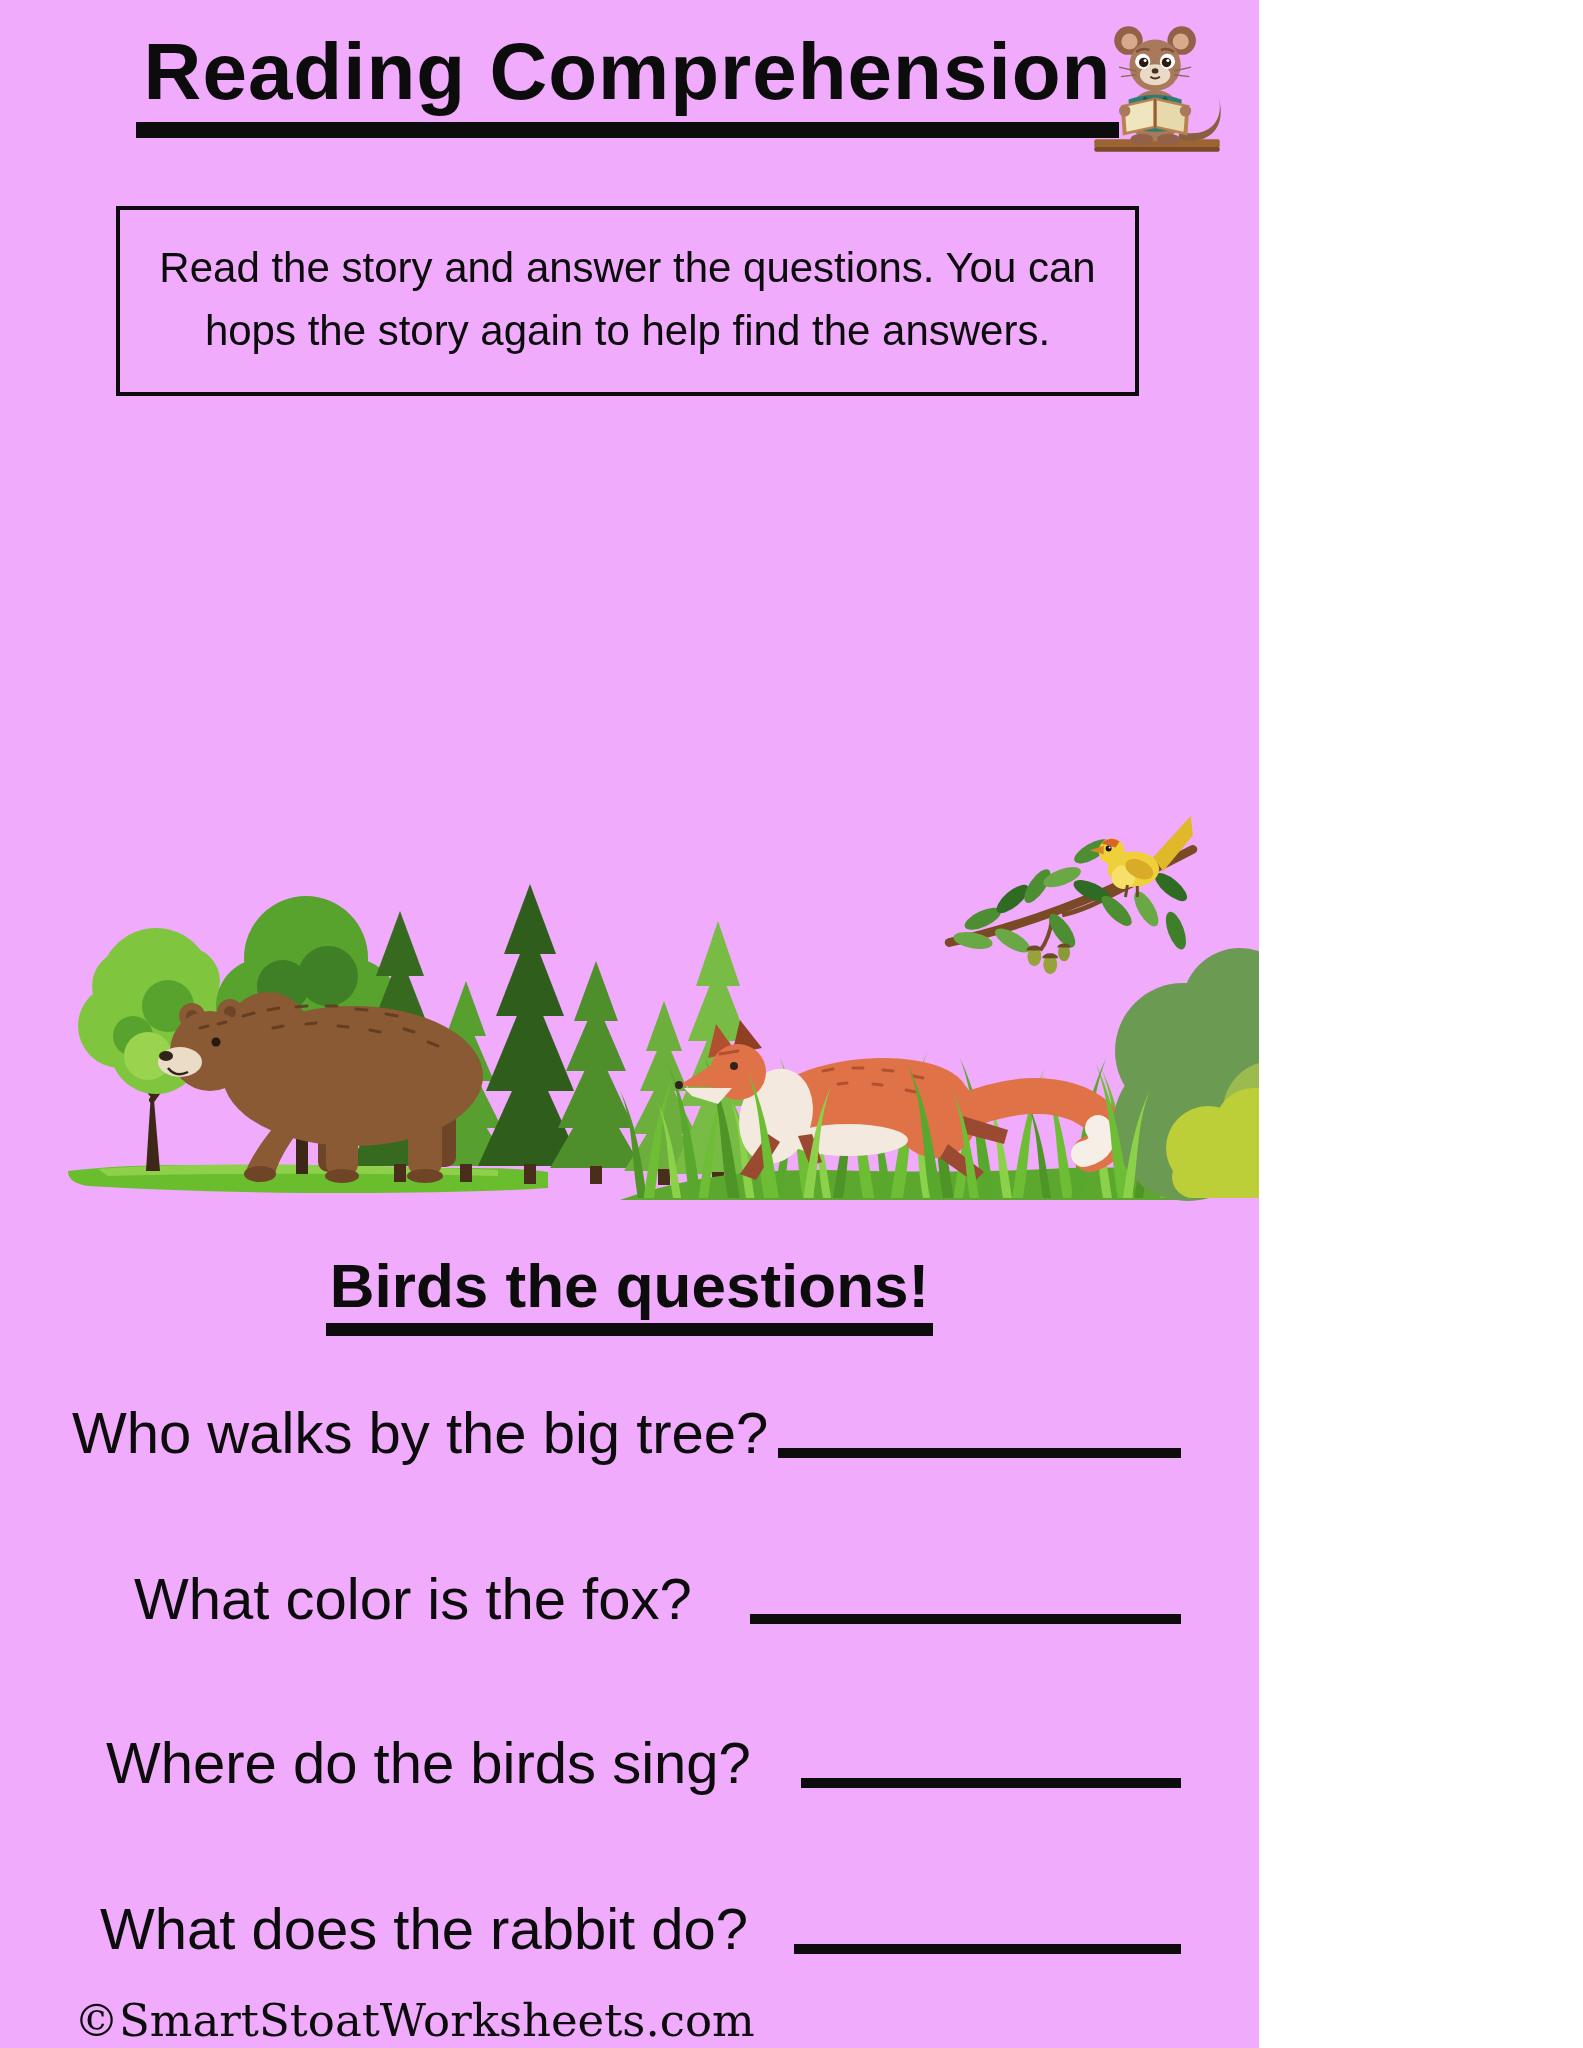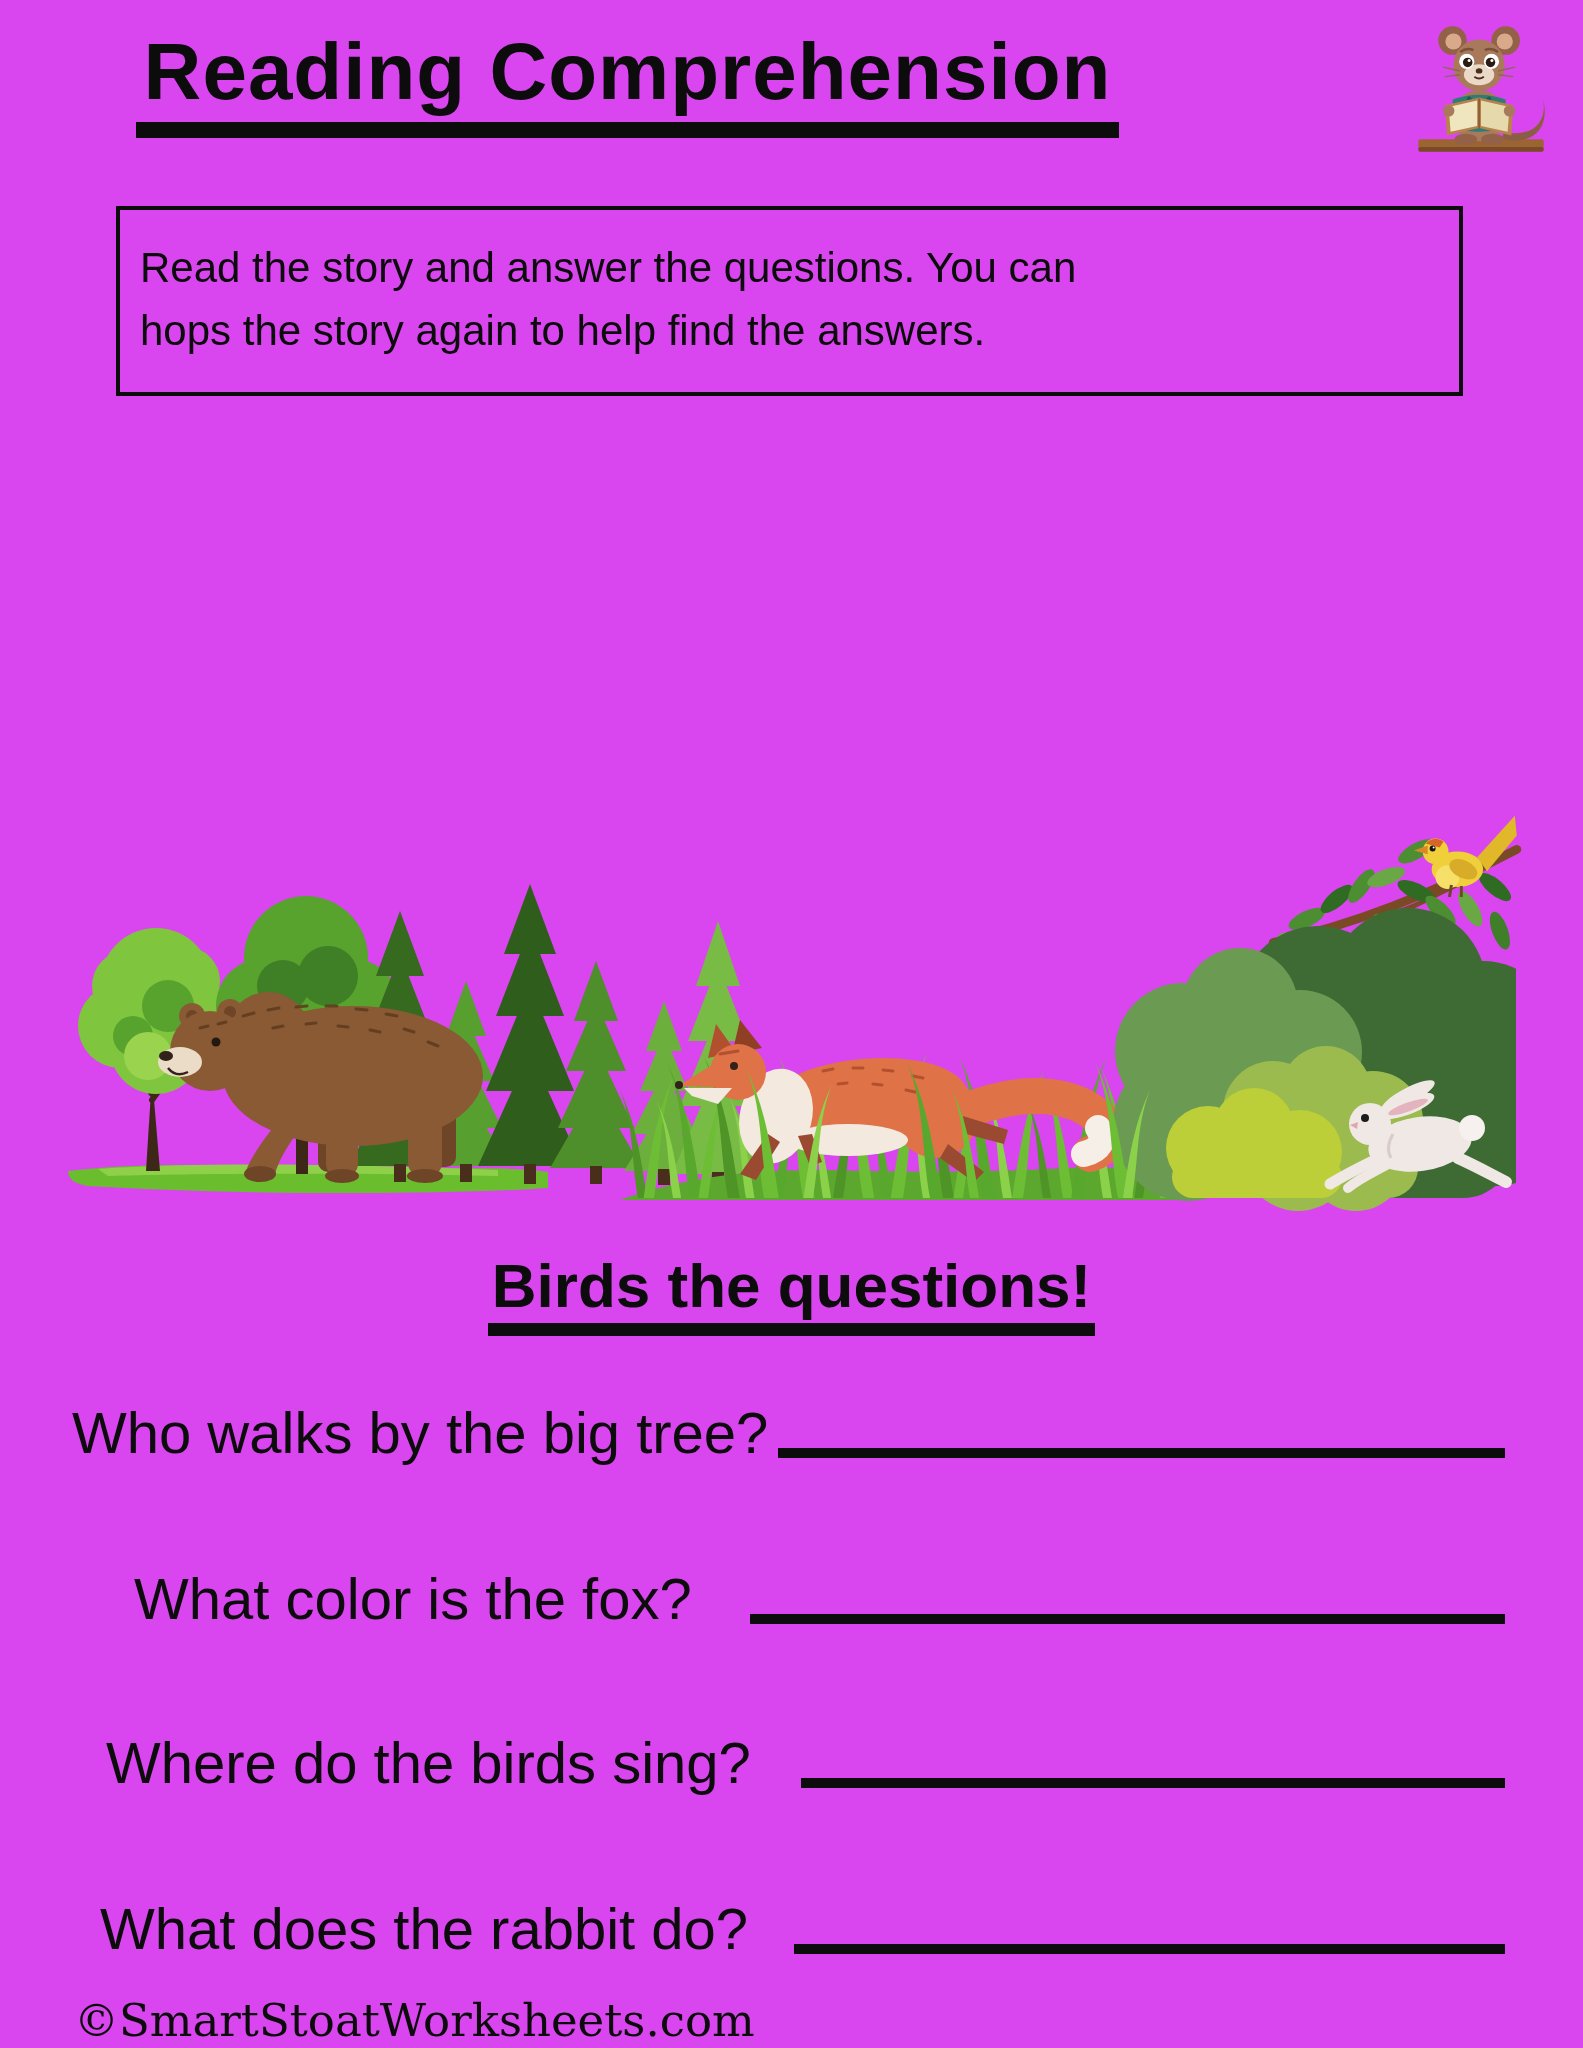--- a/index.html
+++ b/index.html
@@ -1,30 +1,30 @@
 <!DOCTYPE html>
 <html><head>
 <meta charset="utf-8">
 <style>
   html,body{margin:0;padding:0;background:#ffffff;}
   .page{
-    position:relative;width:1583px;height:2048px;background:#d946ef;
+    position:relative;width:1259px;height:2048px;background:#f0abfc;
     font-family:"Liberation Sans",sans-serif;color:#0c0c0c;overflow:hidden;
   }
   
   .header{position:absolute;top:26px;left:0;width:1255px;text-align:center;}
   .page-title{
     display:inline-block;font-size:80px;font-weight:bold;letter-spacing:1px;
     border-bottom:16px solid #0c0c0c;padding:0 8px 4px;
   }
   .mascot{position:absolute;top:16px;right:26px;width:152px;height:146px;}
   
   .instruction-box{
     position:absolute;top:206px;left:116px;right:120px;border:4px solid #0c0c0c;
-    padding:26px 20px 30px;text-align:left;font-size:42px;line-height:1.5;
+    padding:26px 10px 30px;text-align:center;font-size:42px;line-height:1.5;
   }
   .instruction-line{white-space:nowrap;}
   
   .story{position:absolute;top:398px;left:0;width:100%;text-align:center;font-size:60px;line-height:94px;}
   
   .bird-branch{position:absolute;top:792px;right:58px;width:258px;height:198px;}
   .forest{position:absolute;top:866px;left:68px;width:1448px;height:354px;}
   
   .answer-heading-wrap{position:absolute;top:1250px;left:0;width:100%;text-align:center;}
   .answer-heading{

